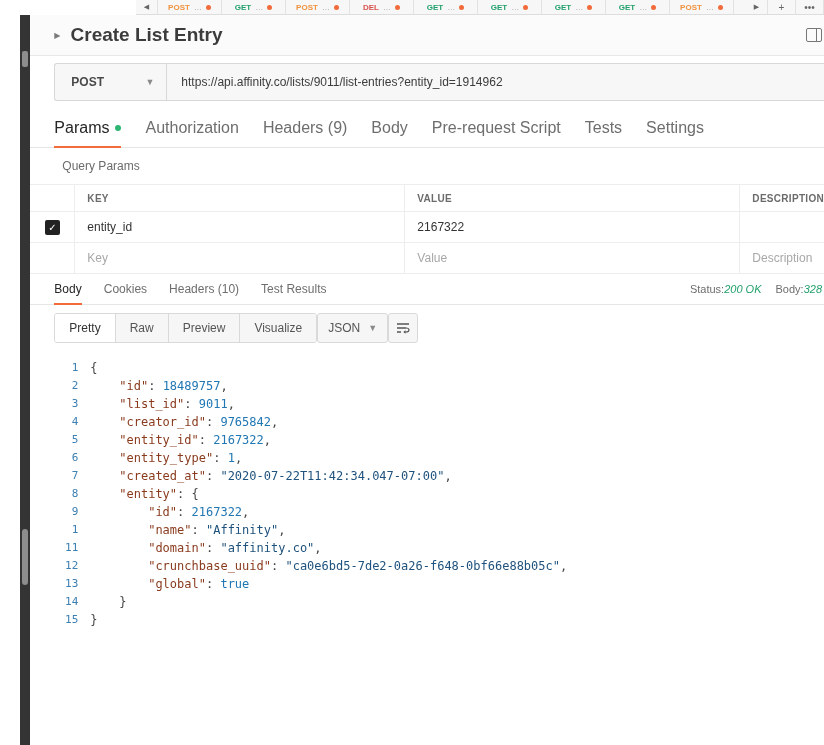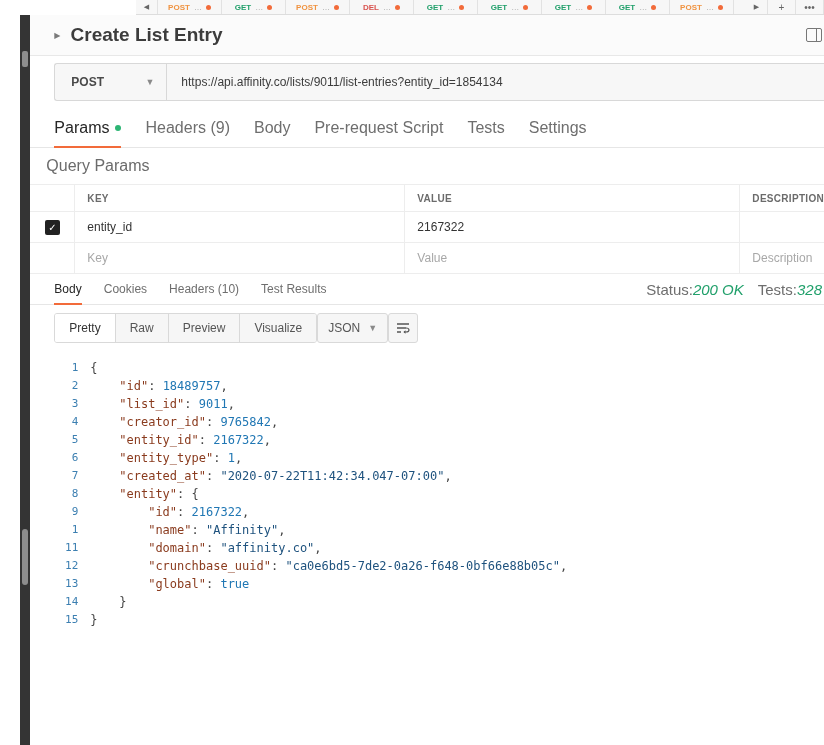--- a/index.html
+++ b/index.html
@@ -39,42 +39,42 @@
   .url-input{flex:1;display:flex;align-items:center;padding-left:14px;font-size:12px;color:#3c3c3c;white-space:nowrap;}
 
   
   .req-tabs{height:40px;flex:none;display:flex;align-items:stretch;padding-left:24px;border-bottom:1px solid #e6e6e6;}
   .req-tab{display:flex;align-items:center;margin-right:24px;font-size:16px;color:#6e6e6e;position:relative;cursor:pointer;white-space:nowrap;}
   .req-tab.active{color:#262626;}
   .req-tab.active::after{content:"";position:absolute;left:0;right:0;bottom:-1px;height:2px;background:#f26b3a;}
   .green-dot{width:6px;height:6px;border-radius:50%;background:#2db574;margin-left:6px;}
 
   
-  .qp-label{height:36px;flex:none;display:flex;align-items:center;padding-left:16px;font-size:16px;color:#6b6b6b;}
+  .qp-label{height:36px;flex:none;display:flex;align-items:center;padding-left:32px;font-size:12px;color:#6b6b6b;}
   .qp-table{flex:none;border-top:1px solid #ededed;font-size:12px;}
   .qp-row{display:flex;border-bottom:1px solid #ededed;align-items:stretch;}
   .qp-head{height:27px;}
   .qp-data,.qp-place{height:31px;}
   .qp-cell{display:flex;align-items:center;border-right:1px solid #ededed;padding-left:12px;overflow:hidden;white-space:nowrap;}
   .col-cb{width:45px;flex:none;justify-content:center;padding-left:0;}
   .col-key{width:330px;flex:none;}
   .col-val{width:335px;flex:none;}
   .col-desc{flex:1;border-right:0;}
   .qp-head .qp-cell{font-size:10px;font-weight:700;color:#6b6b6b;letter-spacing:.3px;}
   .qp-data .qp-cell{color:#333;}
   .qp-place .qp-cell{color:#a8a8a8;}
   .checkbox{width:15px;height:15px;background:#222;border-radius:2px;display:flex;align-items:center;justify-content:center;color:#fff;font-size:10px;cursor:pointer;}
   .checkbox::after{content:"✓";}
 
   
   .resp-header{height:31px;flex:none;display:flex;align-items:stretch;padding-left:24px;border-bottom:1px solid #e6e6e6;}
   .resp-tab{display:flex;align-items:center;margin-right:22px;font-size:12px;color:#6e6e6e;position:relative;cursor:pointer;white-space:nowrap;}
   .resp-tab.active{color:#262626;}
   .resp-tab.active::after{content:"";position:absolute;left:0;right:0;bottom:-1px;height:2px;background:#f26b3a;}
-  .resp-meta{margin-left:auto;display:flex;align-items:center;font-size:15px;padding-right:2px;white-space:nowrap;}
+  .resp-meta{margin-left:auto;display:flex;align-items:center;font-size:11px;padding-right:2px;white-space:nowrap;}
   .meta-label{color:#6e6e6e;}
   .meta-value{color:#21a06b;margin-left:0;font-style:italic;}
   .meta-gap{width:14px;flex:none;}
 
   
   .view-toolbar{height:46px;flex:none;display:flex;align-items:center;padding-left:24px;}
   .seg-group{display:flex;border:1px solid #d9d9d9;border-radius:3px;overflow:hidden;height:30px;}
   .seg{display:flex;align-items:center;padding:0 14px;font-size:12px;color:#555;background:#f6f6f6;border-right:1px solid #d9d9d9;cursor:pointer;}
   .seg:last-child{border-right:0;}
   .seg.active{background:#fff;color:#333;}
@@ -168,29 +168,32 @@
         <span class="layout-icon"></span>
       </div>
 
       <div class="url-row">
         <div class="url-bar">
           <div class="method-select">
             <span>POST</span>
             <span class="method-chev">▼</span>
           </div>
           <div class="url-input">
-            <span>https://api.affinity.co/lists/9011/list-entries?entity_id=1854134</span>
+            <span>https://api.affinity.co/lists/9011/list-entries?entity_id=1914962</span>
           </div>
         </div>
       </div>
 
       <div class="req-tabs">
           <div class="req-tab active">
             <span>Params</span>
             <span class="green-dot"></span>
+          </div>
+          <div class="req-tab">
+            <span>Authorization</span>
           </div>
           <div class="req-tab">
             <span>Headers (9)</span>
           </div>
           <div class="req-tab">
             <span>Body</span>
           </div>
           <div class="req-tab">
             <span>Pre-request Script</span>
           </div>
@@ -231,21 +234,21 @@
         <div style="display:flex;align-items:stretch;" id="resp-tabs">
             <div class="resp-tab active">Body</div>
             <div class="resp-tab">Cookies</div>
             <div class="resp-tab">Headers (10)</div>
             <div class="resp-tab">Test Results</div>
           </div>
         <div class="resp-meta">
           <span class="meta-label">Status:</span>
           <span class="meta-value">200 OK</span>
           <span class="meta-gap"></span>
-          <span class="meta-label">Tests:</span>
+          <span class="meta-label">Body:</span>
           <span class="meta-value">328</span>
         </div>
       </div>
 
       <div class="view-toolbar">
         <div class="seg-group" id="view-tabs">
             <div class="seg active">Pretty</div>
             <div class="seg">Raw</div>
             <div class="seg">Preview</div>
             <div class="seg">Visualize</div>

